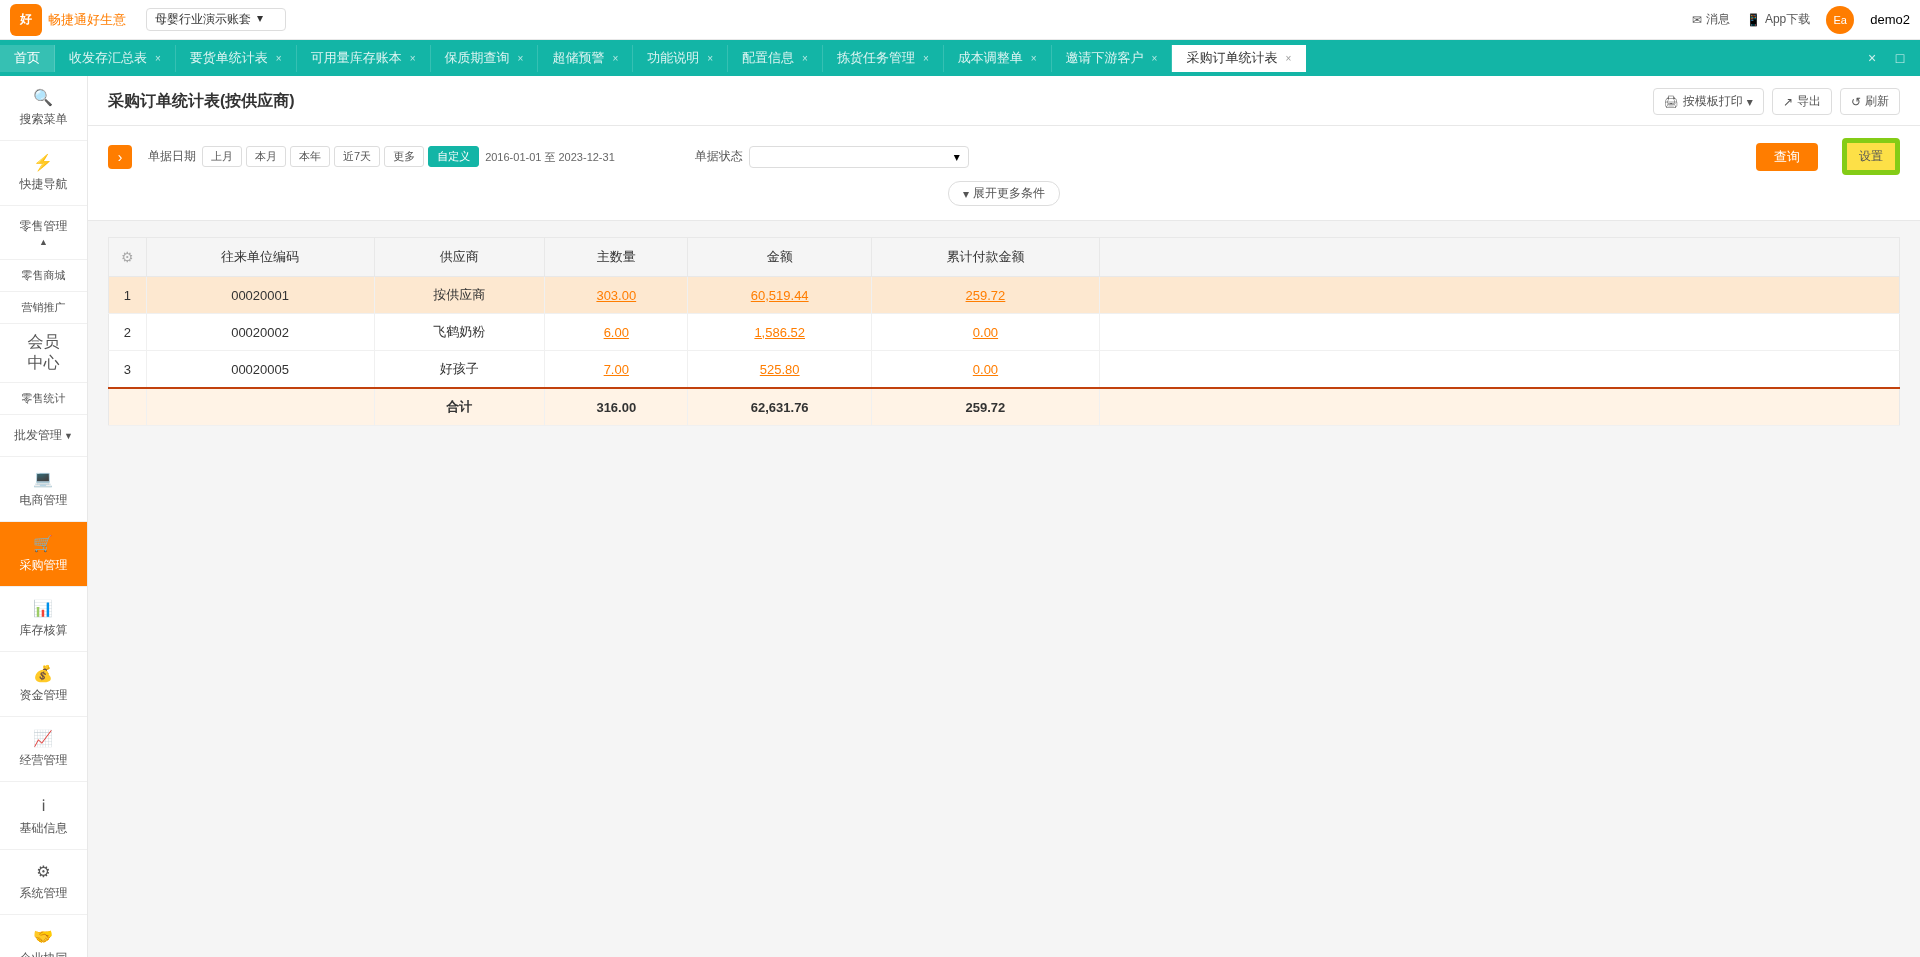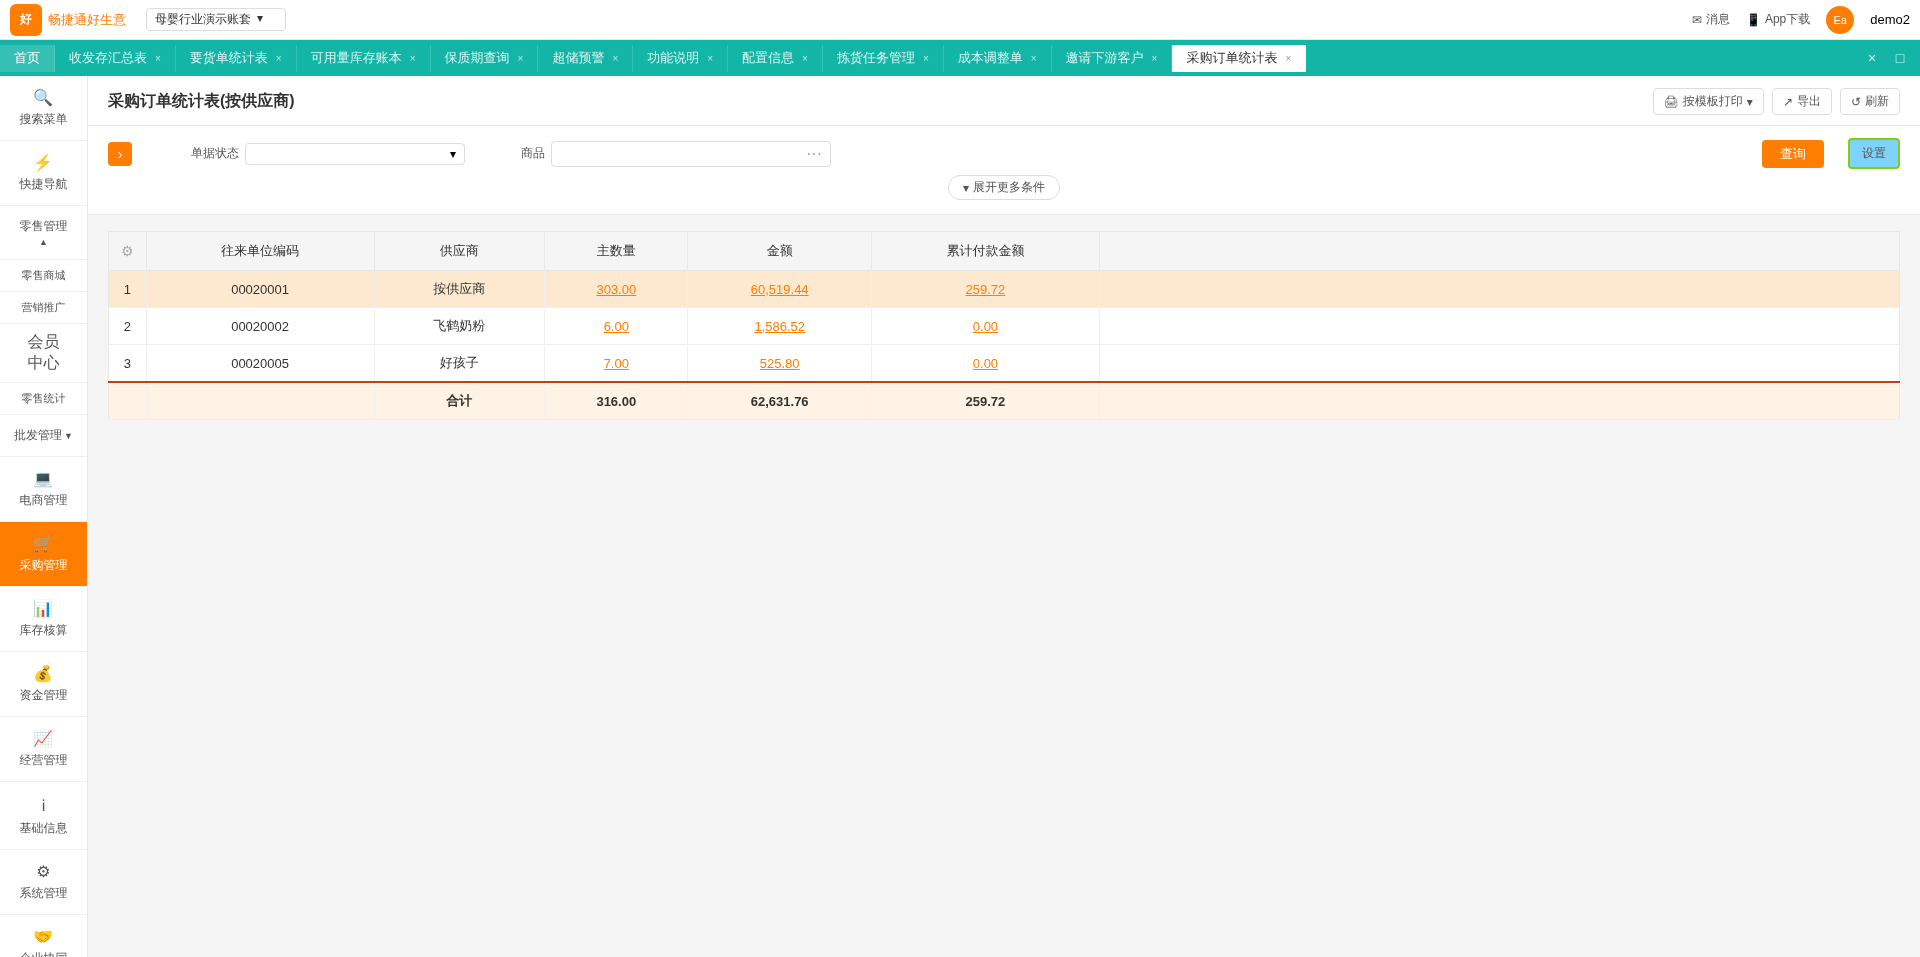--- a/index.html
+++ b/index.html
@@ -47,21 +47,21 @@
     .filter-item { display: flex; align-items: center; gap: 6px; font-size: 12px; }
     .filter-label { color: #555; white-space: nowrap; }
     .filter-toggle { display: flex; gap: 4px; }
     .filter-btn-sm { padding: 2px 8px; border: 1px solid #ddd; border-radius: 3px; font-size: 11px; cursor: pointer; background: #fff; color: #555; }
     .filter-btn-custom { padding: 2px 8px; border: 1px solid #13b5a6; border-radius: 3px; font-size: 11px; cursor: pointer; background: #fff; color: #13b5a6; }
     .date-range { font-size: 11px; color: #666; margin-top: 2px; }
     .filter-select { border: 1px solid #ddd; border-radius: 4px; padding: 3px 8px; font-size: 12px; min-width: 200px; background: #fff; cursor: pointer; display: flex; align-items: center; gap: 6px; }
     .filter-input { border: 1px solid #ddd; border-radius: 4px; padding: 3px 8px; font-size: 12px; min-width: 200px; background: #fff; cursor: pointer; display: flex; align-items: center; gap: 6px; }
     .filter-dots { color: #999; font-size: 16px; cursor: pointer; }
     .btn-query { background: #ff7d00; color: #fff; border: none; border-radius: 4px; padding: 5px 18px; font-size: 13px; cursor: pointer; }
-    .btn-settings { background: #7dd3fc; color: #555; border: 2px solid #84cc16; border-radius: 4px; padding: 5px 12px; font-size: 12px; cursor: pointer; }
+    .btn-settings { background: #fde047; color: #555; border: 5px solid #84cc16; border-radius: 4px; padding: 5px 12px; font-size: 12px; cursor: pointer; }
     .filter-expand { display: flex; justify-content: center; padding: 6px 0 2px; }
     .btn-expand { border: 1px solid #ddd; border-radius: 12px; padding: 3px 14px; font-size: 12px; color: #555; background: #fff; cursor: pointer; display: flex; align-items: center; gap: 4px; }
 
     
     .table-area { padding: 16px 20px; }
     .data-table { width: 100%; border-collapse: collapse; background: #fff; border: 1px solid #e8e8e8; }
     .data-table th { background: #f5f5f5; padding: 10px 12px; text-align: center; font-size: 13px; color: #333; font-weight: normal; border-bottom: 1px solid #e8e8e8; border-right: 1px solid #e8e8e8; }
     .data-table th:last-child { border-right: none; }
     .data-table td { padding: 9px 12px; text-align: center; font-size: 13px; color: #333; border-bottom: 1px solid #f0f0f0; border-right: 1px solid #f0f0f0; }
     .data-table td:last-child { border-right: none; }
@@ -244,32 +244,37 @@
         <button class="btn-refresh">
           <span>↺</span>
           <span>刷新</span>
         </button>
       </div>
     </div>
 
     <div class="filter-area">
       <div class="filter-row">
         <button class="expand-btn" style="background:#ff7d00;color:#fff;border:none;border-radius:4px;width:24px;height:24px;font-size:14px;cursor:pointer;">›</button>
-        <div class="filter-item" style="margin-left:43px;">
+        <div class="filter-item">
+          <span class="filter-label">单据日期</span>
+          <div class="filter-toggle">
+            <button class="filter-btn-sm">上月</button>
+            <button class="filter-btn-sm">本月</button>
+            <button class="filter-btn-sm">本年</button>
+            <button class="filter-btn-sm">近7天</button>
+            <button class="filter-btn-sm">更多</button>
+            <button class="filter-btn-custom active" style="background:#13b5a6;color:#fff;border-color:#13b5a6;">自定义</button>
+          </div>
+          <div class="date-range">2016-01-01 至 2023-12-31</div>
+        </div>
+        <div class="filter-item" style="margin-left:64px;">
           <span class="filter-label">单据状态</span>
           <div class="filter-select" style="min-width:220px;">
             <span style="flex:1;"></span>
             <span>▾</span>
-          </div>
-        </div>
-        <div class="filter-item" style="margin-left:40px;">
-          <span class="filter-label">商品</span>
-          <div class="filter-input" style="min-width:280px;">
-            <span style="flex:1;"></span>
-            <span class="filter-dots">···</span>
           </div>
         </div>
         <div style="margin-left:auto;display:flex;gap:24px;align-items:center;">
           <button class="btn-query">查询</button>
           <button class="btn-settings">设置</button>
         </div>
       </div>
       <div class="filter-expand">
         <button class="btn-expand">
           <span>▾</span>

